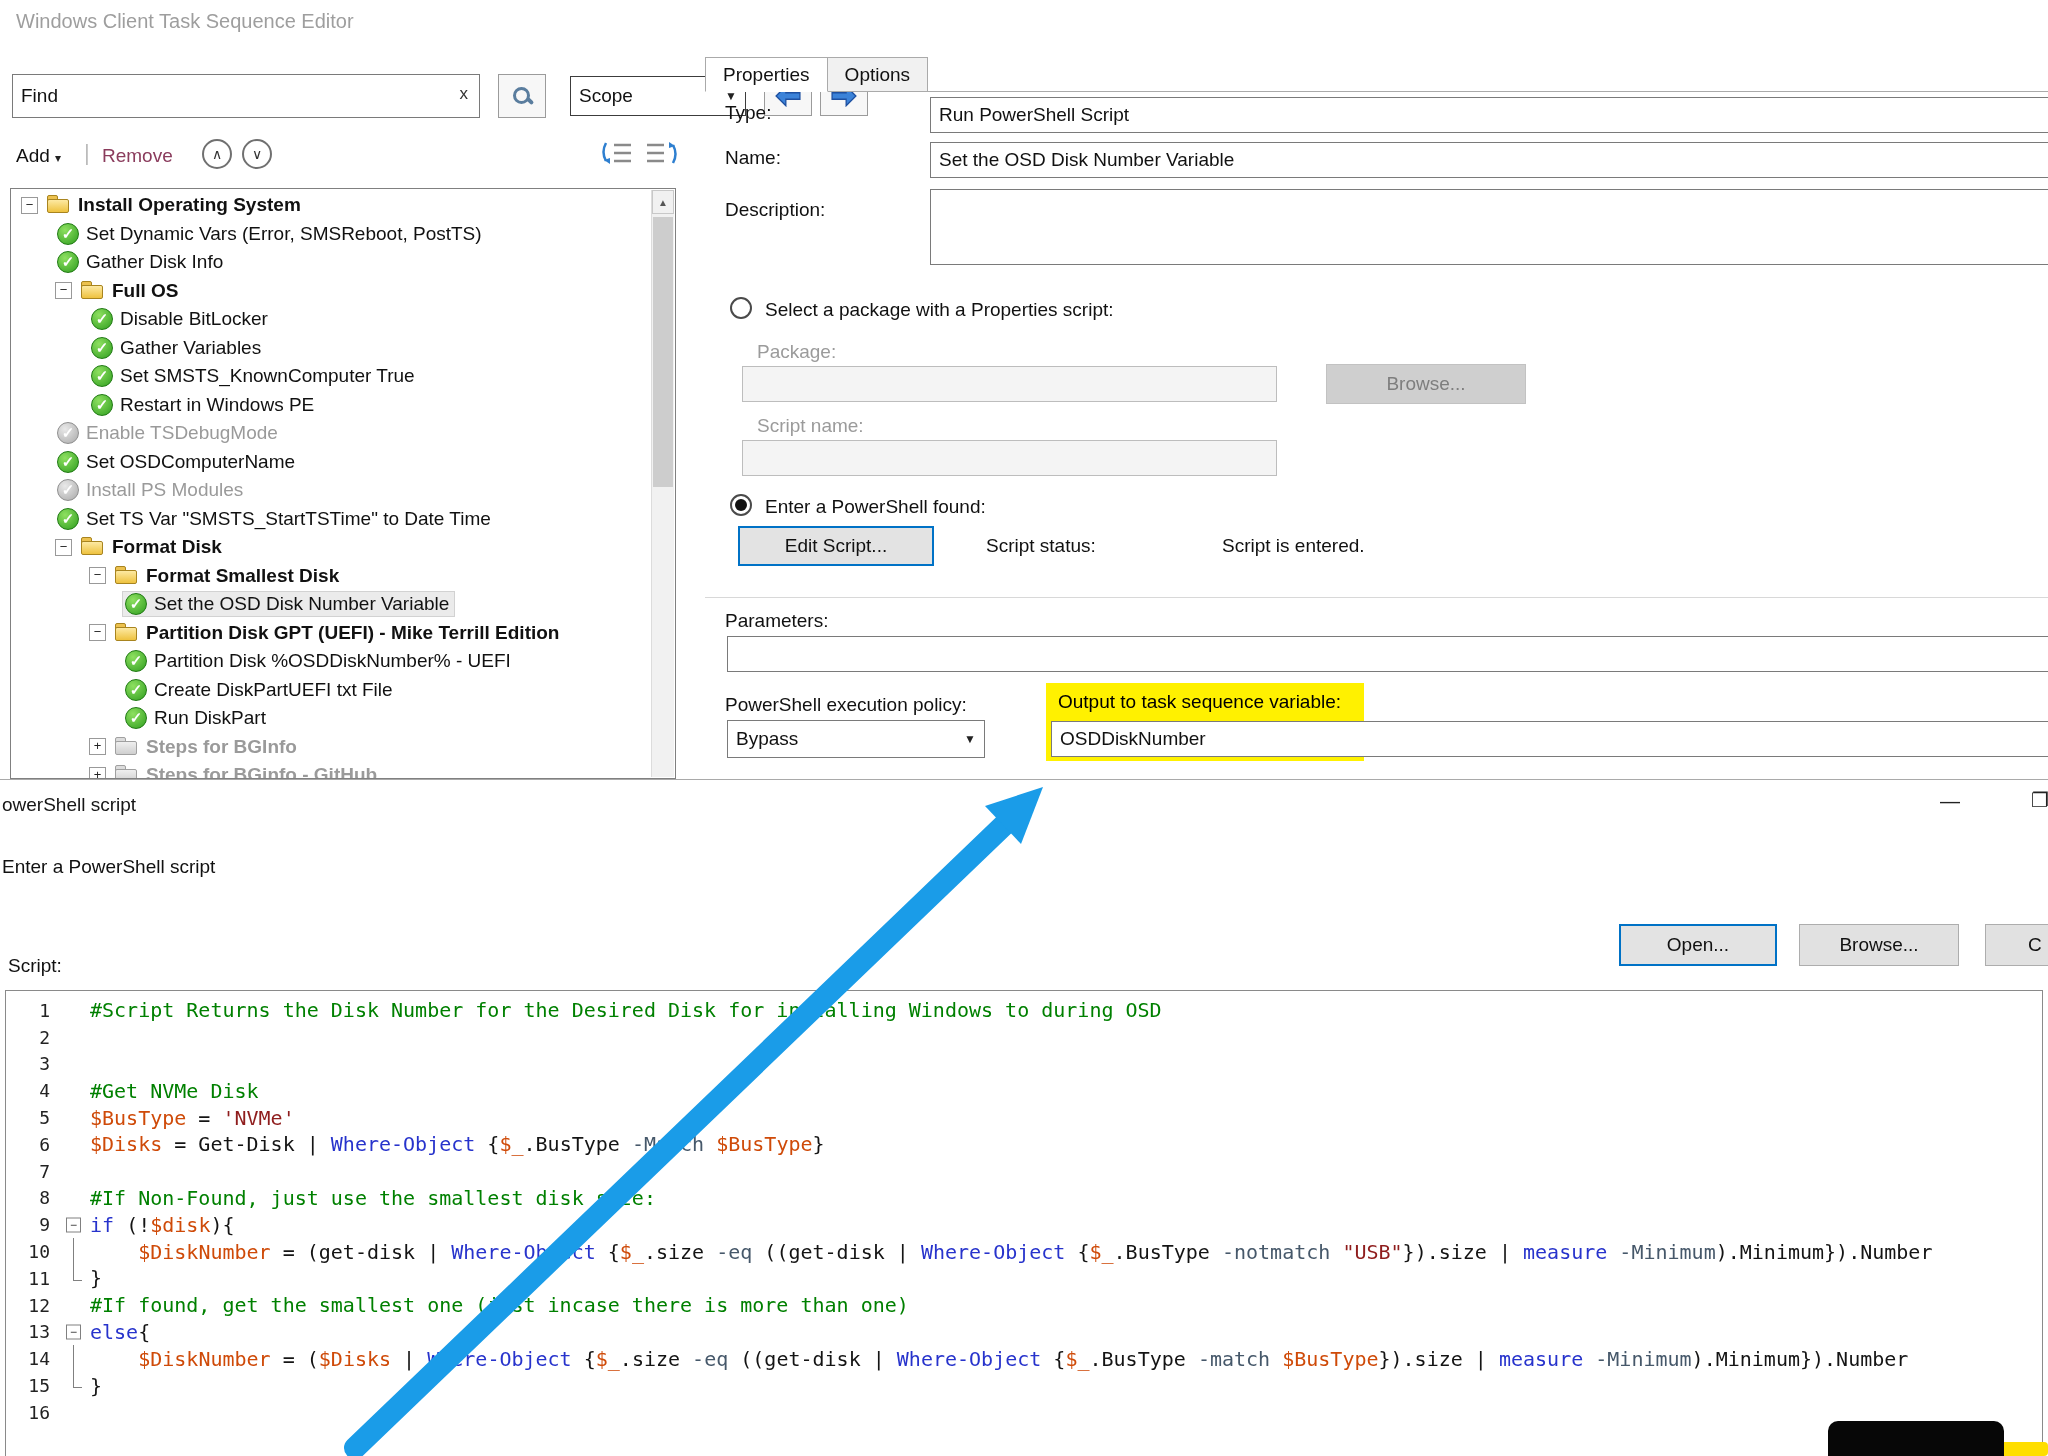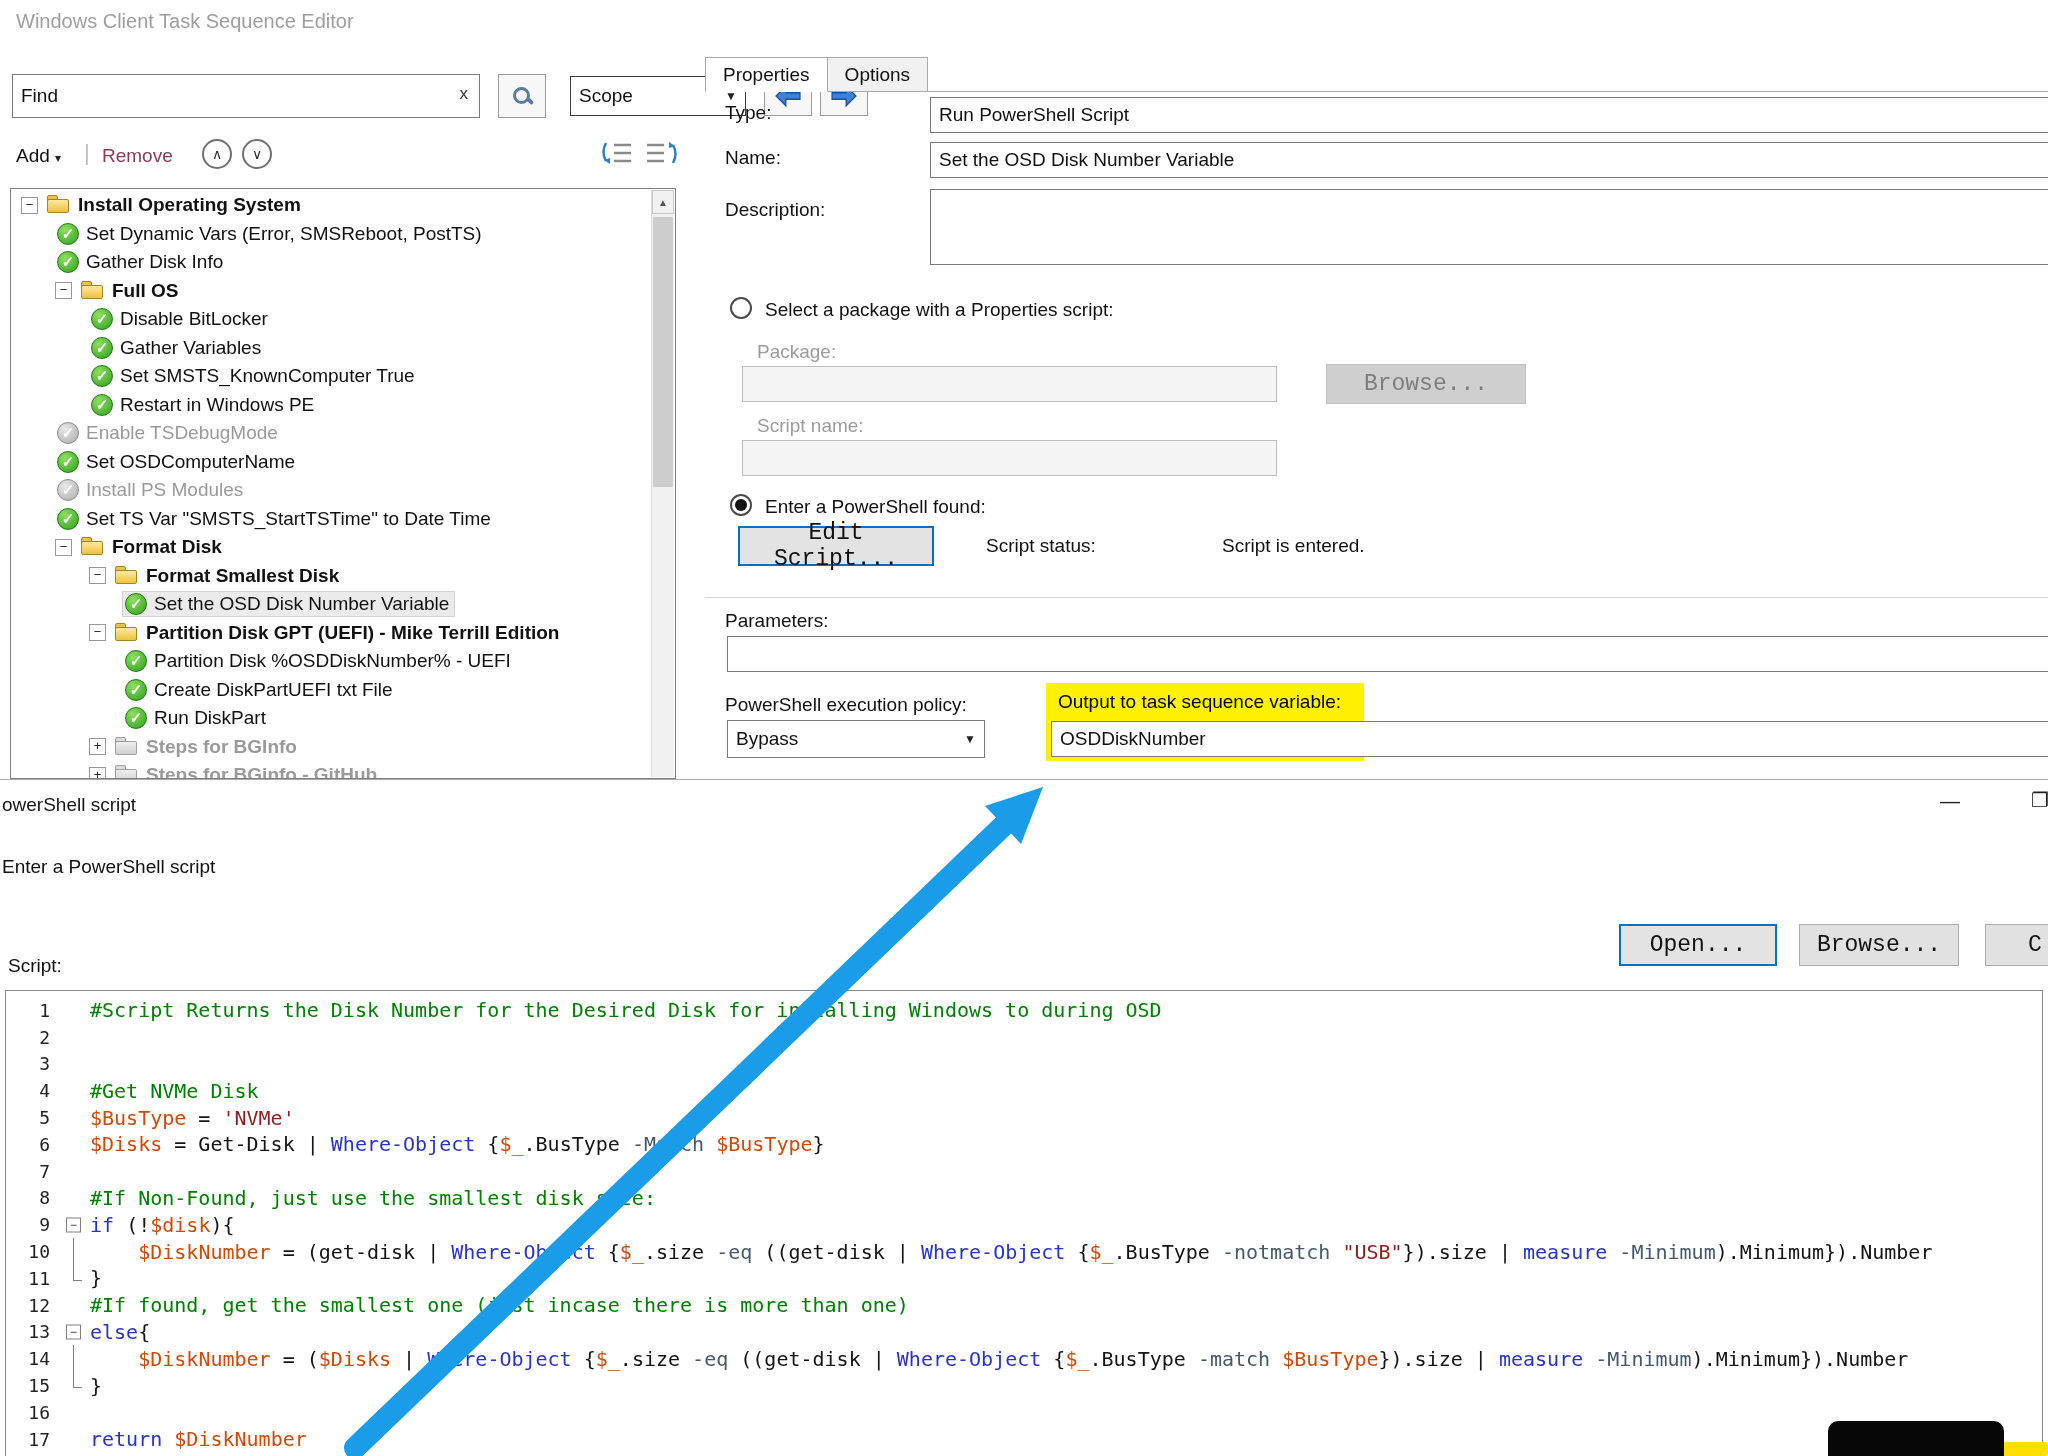--- a/index.html
+++ b/index.html
@@ -5,22 +5,22 @@
   html,body{margin:0;padding:0;background:#fff;}
   #page{position:relative;width:2048px;height:1456px;background:#ffffff;overflow:hidden;
         font-family:"Liberation Sans",sans-serif;color:#111;}
   .abs{position:absolute;}
   .lbl{position:absolute;font-size:19px;white-space:nowrap;}
   .lbl.grey{color:#9b9b9b;}
   .field{position:absolute;border:1px solid #7a7a7a;background:#fff;font-size:19px;
          font-family:"Liberation Sans",sans-serif;padding:0 8px;box-sizing:border-box;outline:none;color:#111;}
   .field.dis{background:#f4f4f4;border-color:#bdbdbd;}
   textarea.field{resize:none;padding-top:4px;}
-  .btn{position:absolute;background:#e1e1e1;border:1px solid #adadad;font-size:23px;
-       font-family:Liberation Mono, monospace;display:flex;align-items:center;justify-content:center;
+  .btn{position:absolute;background:#e1e1e1;border:1px solid #adadad;font-size:19px;
+       font-family:Liberation Sans, sans-serif;display:flex;align-items:center;justify-content:center;
        box-sizing:border-box;color:#111;cursor:default;}
   .btn.default{border:2px solid #0072c6;background:#e3e3e3;}
   .btn.disb{background:#cfcfcf;color:#7e7e7e;border-color:#c2c2c2;}
   .iconbtn{position:absolute;border:1px solid #9b9b9b;background:#f7f7f7;display:flex;
            align-items:center;justify-content:center;box-sizing:border-box;}
   .combo{position:absolute;border:1px solid #555;background:#fff;display:flex;align-items:center;
          justify-content:space-between;padding:0 8px;font-size:19px;box-sizing:border-box;}
   .caret{font-size:12px;color:#222;}
   .radio{position:absolute;width:22px;height:22px;border:2px solid #4a4a4a;border-radius:50%;
          background:#fff;box-sizing:border-box;}
@@ -358,21 +358,20 @@
           <div class="code-row"><span class="lnum">7</span><span class="fold"></span><span class="ctext"></span></div>
           <div class="code-row"><span class="lnum">8</span><span class="fold"></span><span class="ctext"><span class="tok-c">#If Non-Found, just use the smallest disk size:</span></span></div>
           <div class="code-row"><span class="lnum">9</span><span class="fold"><span class="foldbox">−</span></span><span class="ctext"><span class="tok-k">if</span><span class="tok-p"> (!</span><span class="tok-v">$disk</span><span class="tok-p">){</span></span></div>
           <div class="code-row"><span class="lnum">10</span><span class="fold fmid"></span><span class="ctext"><span class="tok-p">    </span><span class="tok-v">$DiskNumber</span><span class="tok-p"> = (get-disk | </span><span class="tok-m">Where-Object</span><span class="tok-p"> {</span><span class="tok-v">$_</span><span class="tok-p">.size </span><span class="tok-o">-eq</span><span class="tok-p"> ((get-disk | </span><span class="tok-m">Where-Object</span><span class="tok-p"> {</span><span class="tok-v">$_</span><span class="tok-p">.BusType </span><span class="tok-o">-notmatch</span><span class="tok-p"> </span><span class="tok-s">"USB"</span><span class="tok-p">}).size | </span><span class="tok-m">measure</span><span class="tok-p"> </span><span class="tok-o">-Minimum</span><span class="tok-p">).Minimum}).Number</span></span></div>
           <div class="code-row"><span class="lnum">11</span><span class="fold fend"></span><span class="ctext"><span class="tok-p">}</span></span></div>
           <div class="code-row"><span class="lnum">12</span><span class="fold"></span><span class="ctext"><span class="tok-c">#If found, get the smallest one (just incase there is more than one)</span></span></div>
           <div class="code-row"><span class="lnum">13</span><span class="fold"><span class="foldbox">−</span></span><span class="ctext"><span class="tok-k">else</span><span class="tok-p">{</span></span></div>
           <div class="code-row"><span class="lnum">14</span><span class="fold fmid"></span><span class="ctext"><span class="tok-p">    </span><span class="tok-v">$DiskNumber</span><span class="tok-p"> = (</span><span class="tok-v">$Disks</span><span class="tok-p"> | </span><span class="tok-m">Where-Object</span><span class="tok-p"> {</span><span class="tok-v">$_</span><span class="tok-p">.size </span><span class="tok-o">-eq</span><span class="tok-p"> ((get-disk | </span><span class="tok-m">Where-Object</span><span class="tok-p"> {</span><span class="tok-v">$_</span><span class="tok-p">.BusType </span><span class="tok-o">-match</span><span class="tok-p"> </span><span class="tok-v">$BusType</span><span class="tok-p">}).size | </span><span class="tok-m">measure</span><span class="tok-p"> </span><span class="tok-o">-Minimum</span><span class="tok-p">).Minimum}).Number</span></span></div>
           <div class="code-row"><span class="lnum">15</span><span class="fold fend"></span><span class="ctext"><span class="tok-p">}</span></span></div>
           <div class="code-row"><span class="lnum">16</span><span class="fold"></span><span class="ctext"></span></div>
-          <div class="code-row"><span class="lnum">17</span><span class="fold"></span><span class="ctext"><span class="tok-k">return</span><span class="tok-p"> </span><span class="tok-v">$DiskNumber</span></span></div>
         </div>
     </div>
   </div>
 
   <div class="abs" style="left:1870px;top:1442px;width:178px;height:14px;background:#ffde00;border-radius:4px;"></div>
   <div class="abs" style="left:1828px;top:1421px;width:176px;height:52px;background:#070707;border-radius:10px;"></div>
 
   <svg class="abs" style="left:0;top:0;pointer-events:none;z-index:20;" width="2048" height="1456">
     <line x1="355" y1="1448" x2="1004" y2="825" stroke="#1a9ce8" stroke-width="22" stroke-linecap="round"></line>
     <polygon points="1043,787 1021,844 985,806" fill="#1a9ce8"></polygon>

